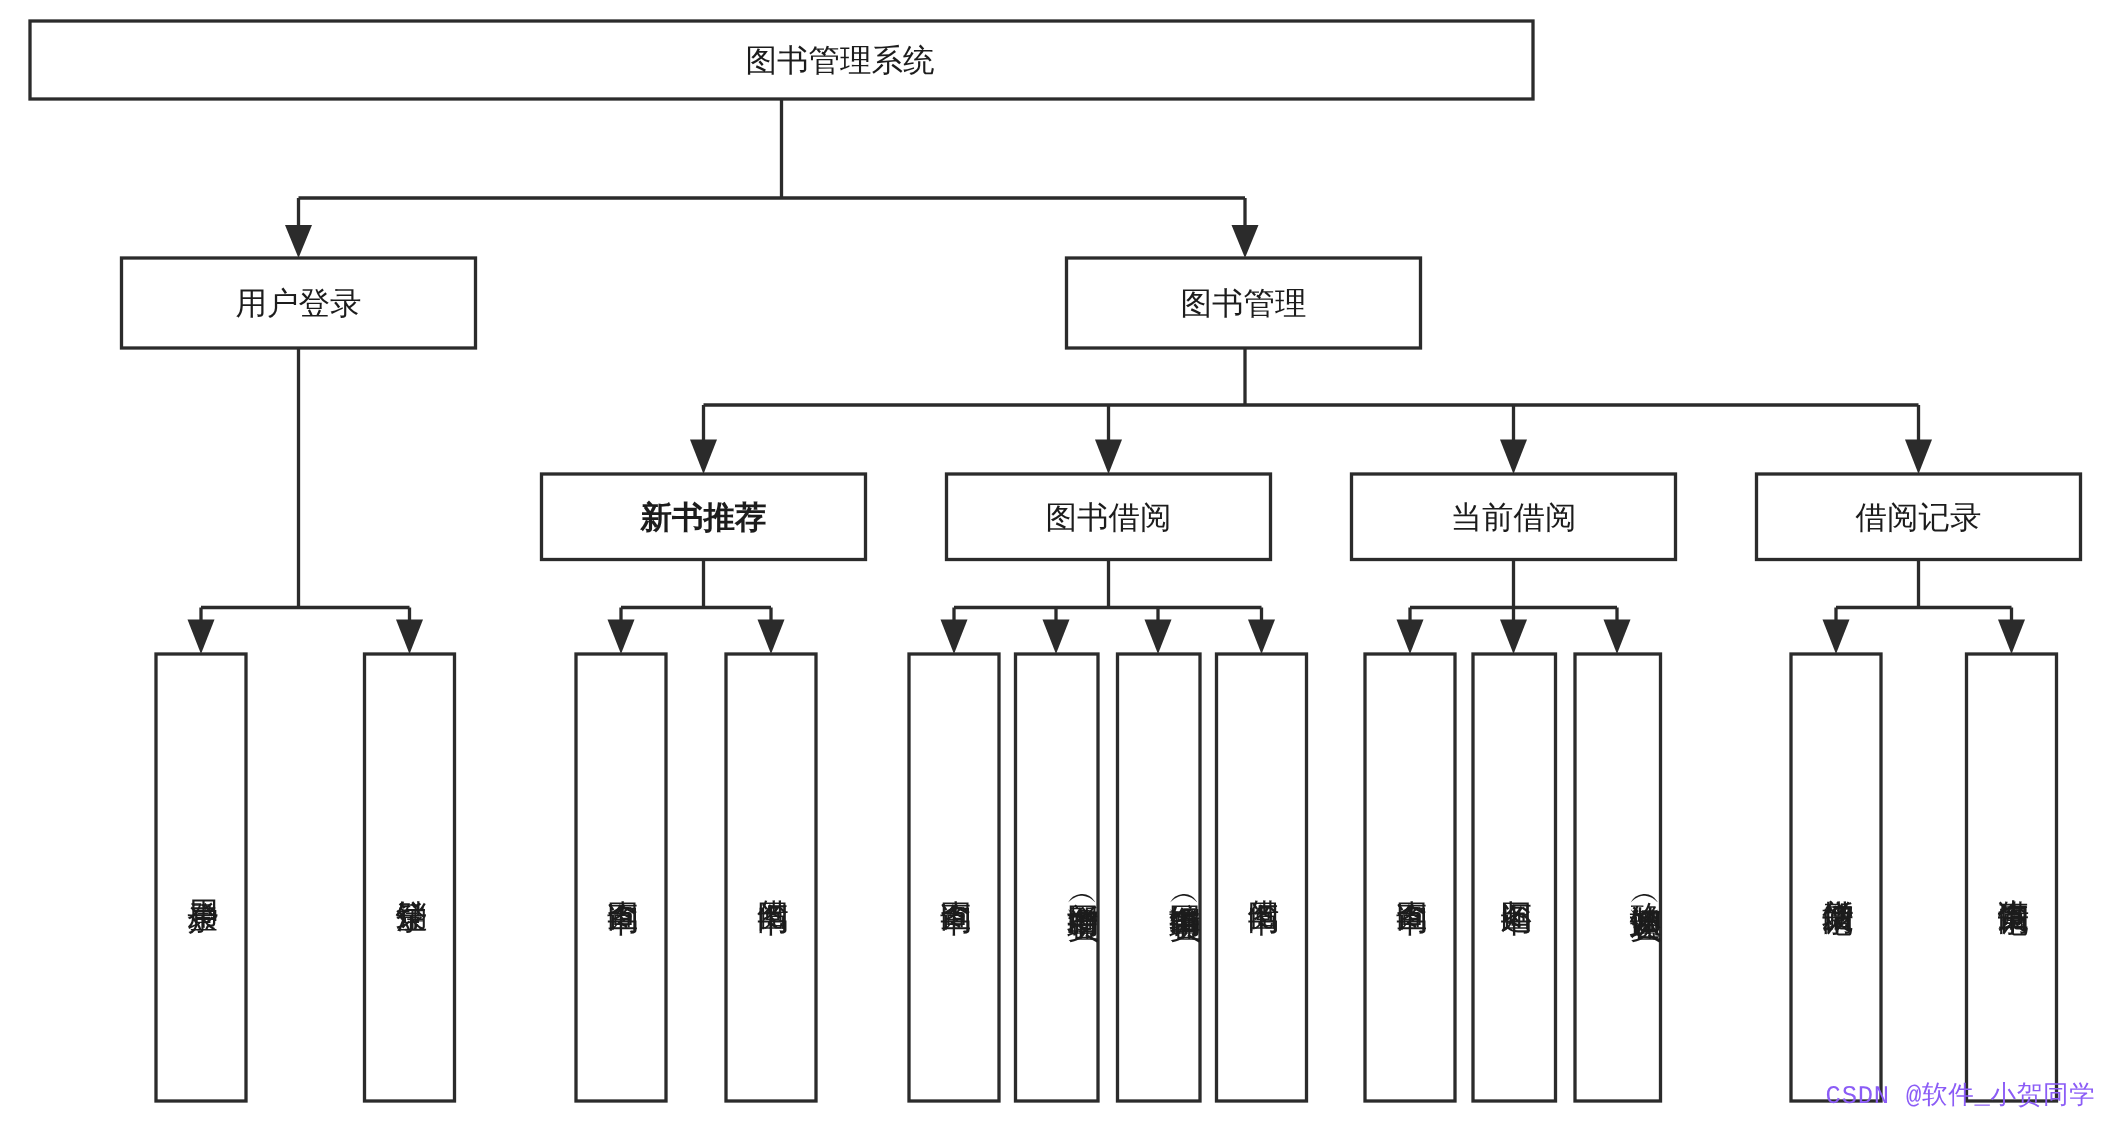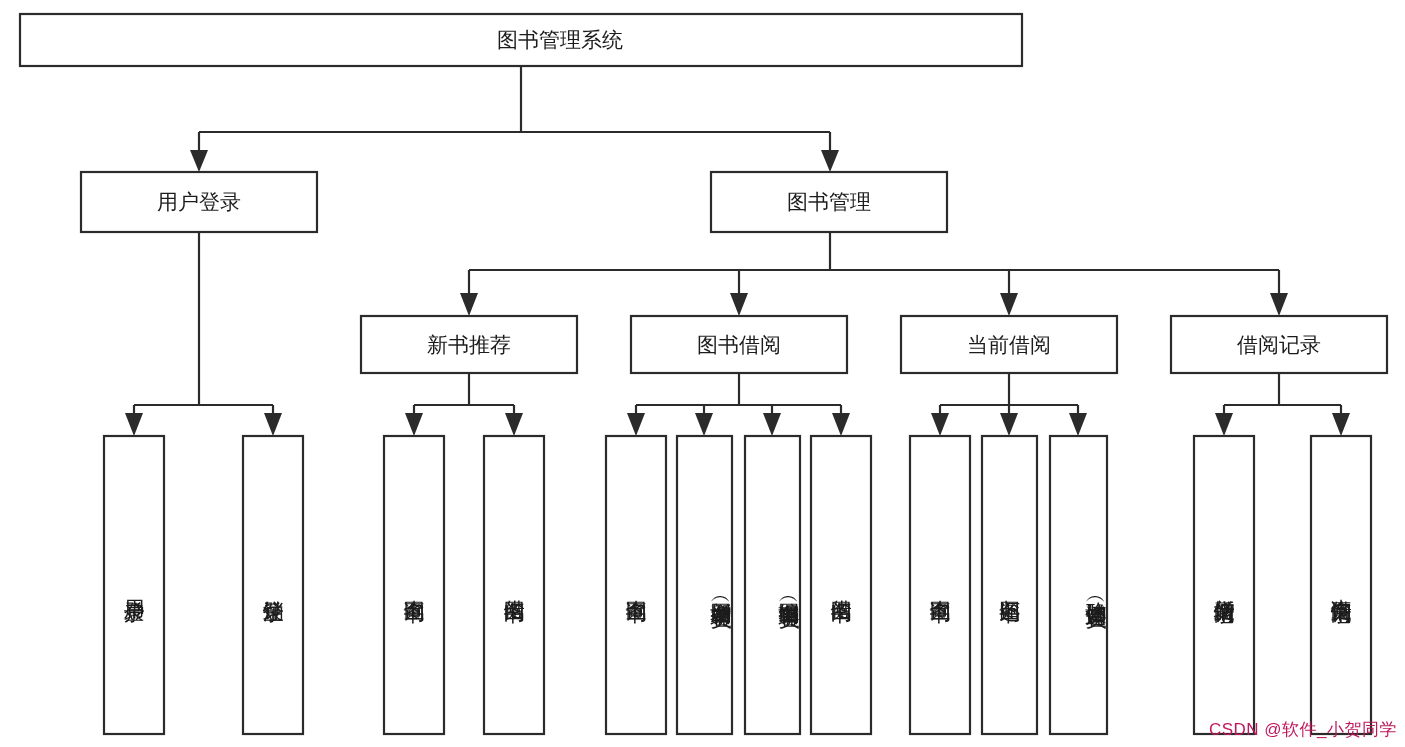--- a/index.html
+++ b/index.html
@@ -65,23 +65,23 @@
     font-family: "Liberation Sans", "DejaVu Sans", sans-serif;
     font-size: 21px;
     color: #1c1c1c;
     white-space: nowrap;
     pointer-events: none;
   }
   #watermark {
     position: absolute;
     right: 8px;
     bottom: 6px;
-    font-family: Liberation Sans, sans-serif;
+    font-family: Liberation Mono, monospace;
     font-size: 17px;
-    color: #be185d;
+    color: #8b5cf6;
     letter-spacing: 0.5px;
     white-space: nowrap;
   }
 </style>
 </head>
 <body>
 
 <div id="diagram-root">
 
   <svg class="diagram-canvas" viewBox="0 0 1405 747" xmlns="http://www.w3.org/2000/svg">
@@ -177,21 +177,21 @@
       <rect class="node-box" x="1194" y="436" width="60" height="298"></rect>
       <rect class="node-box" x="1311" y="436" width="60" height="298"></rect>
     </g>
   </svg>
 
   <div class="hlabel-wrap" style="left:20px; top:14px; width:1002px; height:52px;margin-left:39px;">图书管理系统</div>
 
   <div class="hlabel-wrap" style="left:81px; top:172px; width:236px; height:60px;">用户登录</div>
   <div class="hlabel-wrap" style="left:711px; top:172px; width:236px; height:60px;">图书管理</div>
 
-  <div class="hlabel-wrap" style="left:361px; top:316px; width:216px; height:57px;">新书推荐</div>
+  <div class="hlabel-wrap" style="left:361px; top:316px; width:216px; height:57px;font-weight:bold;">新书推荐</div>
   <div class="hlabel-wrap" style="left:631px; top:316px; width:216px; height:57px;">图书借阅</div>
   <div class="hlabel-wrap" style="left:901px; top:316px; width:216px; height:57px;text-align:center;">当前借阅</div>
   <div class="hlabel-wrap" style="left:1171px; top:316px; width:216px; height:57px;">借阅记录</div>
 
   <div class="vlabel-wrap" style="left:104px; top:436px; width:60px; height:298px;">用户登录</div>
   <div class="vlabel-wrap" style="left:243px; top:436px; width:60px; height:298px;">注销登录</div>
 
   <div class="vlabel-wrap" style="left:384px; top:436px; width:60px; height:298px;">查询图书</div>
   <div class="vlabel-wrap" style="left:484px; top:436px; width:60px; height:298px;">借阅图书</div>
 

